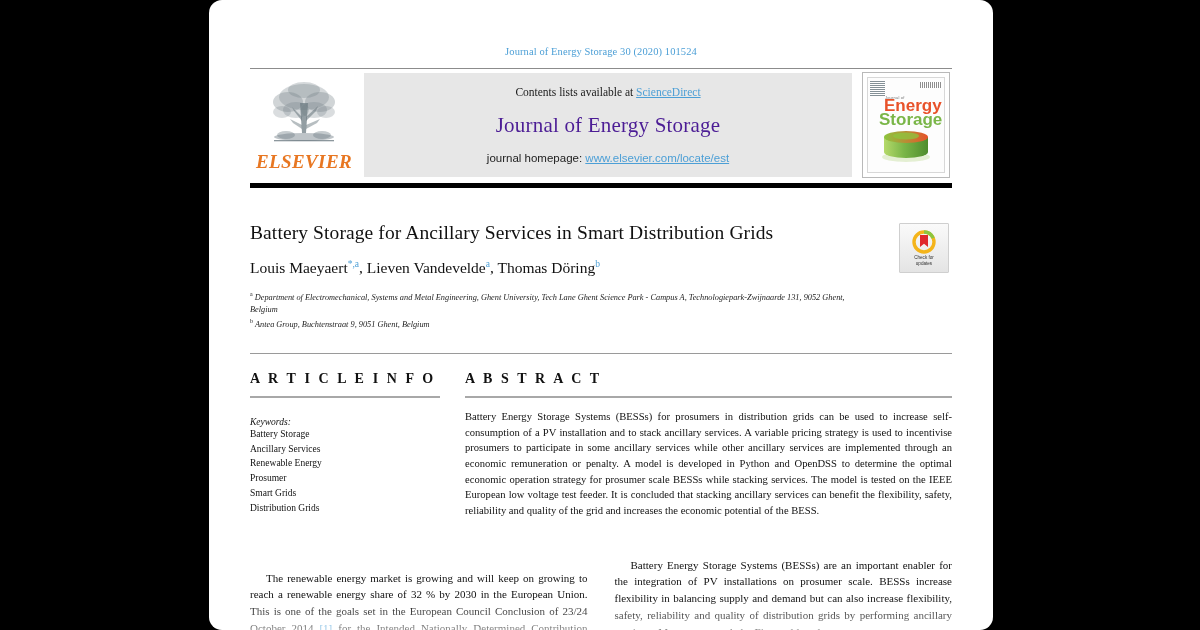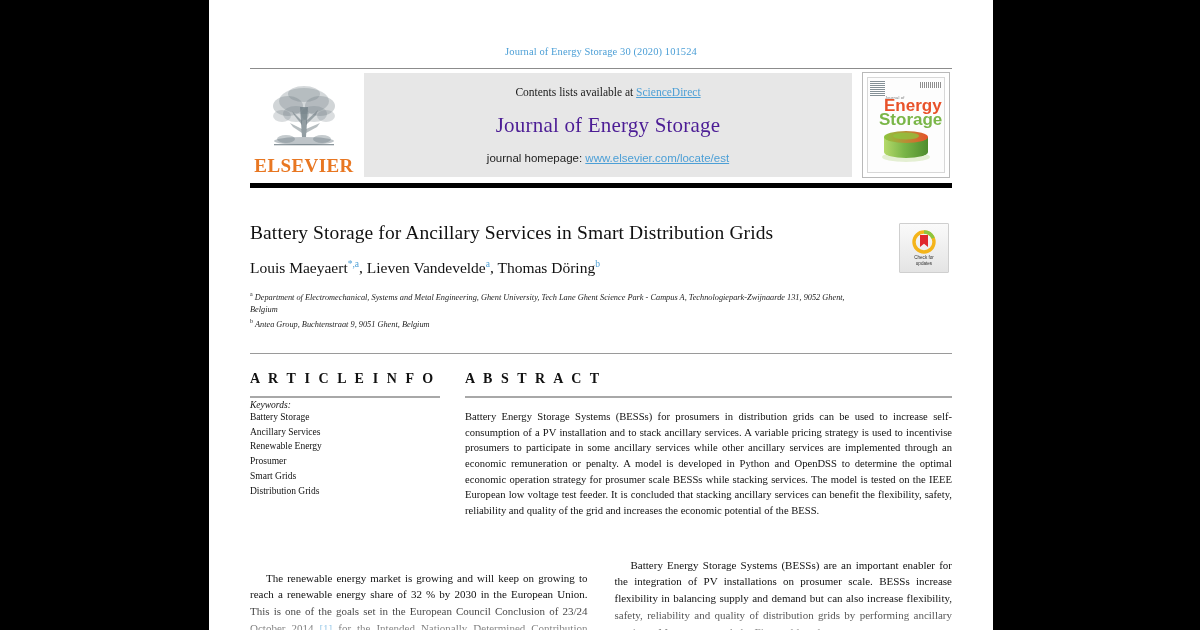--- a/index.html
+++ b/index.html
@@ -20,20 +20,21 @@
     background: #000000;
   }
   .page {
     position: absolute;
     left: 209px;
     top: 0;
     width: 784px;
     height: 630px;
     background: #ffffff;
     overflow: hidden;
+    border-radius: 13px;
   }
   .content {
     position: absolute;
     left: 41px;
     top: 0;
     width: 702px;
   }
 
   
   .runhead {
@@ -56,22 +57,23 @@
     align-items: stretch;
     margin-top: 4px;
     height: 104px;
   }
   .logo-cell {
     width: 108px;
     flex: 0 0 108px;
     display: flex;
     flex-direction: column;
     align-items: center;
-    justify-content: flex-end;
+    justify-content: center;
     padding-bottom: 2px;
+    font-style: italic;
   }
   .tree {
     width: 76px;
     height: 74px;
   }
   .elsevier-word {
     font-family: "Liberation Serif", serif;
     font-size: 19px;
     font-weight: 700;
     color: #e87722;
@@ -283,21 +285,21 @@
   }
   .sec-rule {
     height: 2px;
     background: #a8a8a8;
     margin-top: 9px;
   }
   .kw-label {
     font-size: 9.5px;
     font-style: italic;
     color: #111;
-    margin-top: 2px;
+    margin-top: 19px;
   }
   .kw-list {
     list-style: none;
     margin: 0;
     padding: 0;
     font-size: 9.5px;
     color: #111;
     line-height: 1.55;
   }
   .abstract-text {

